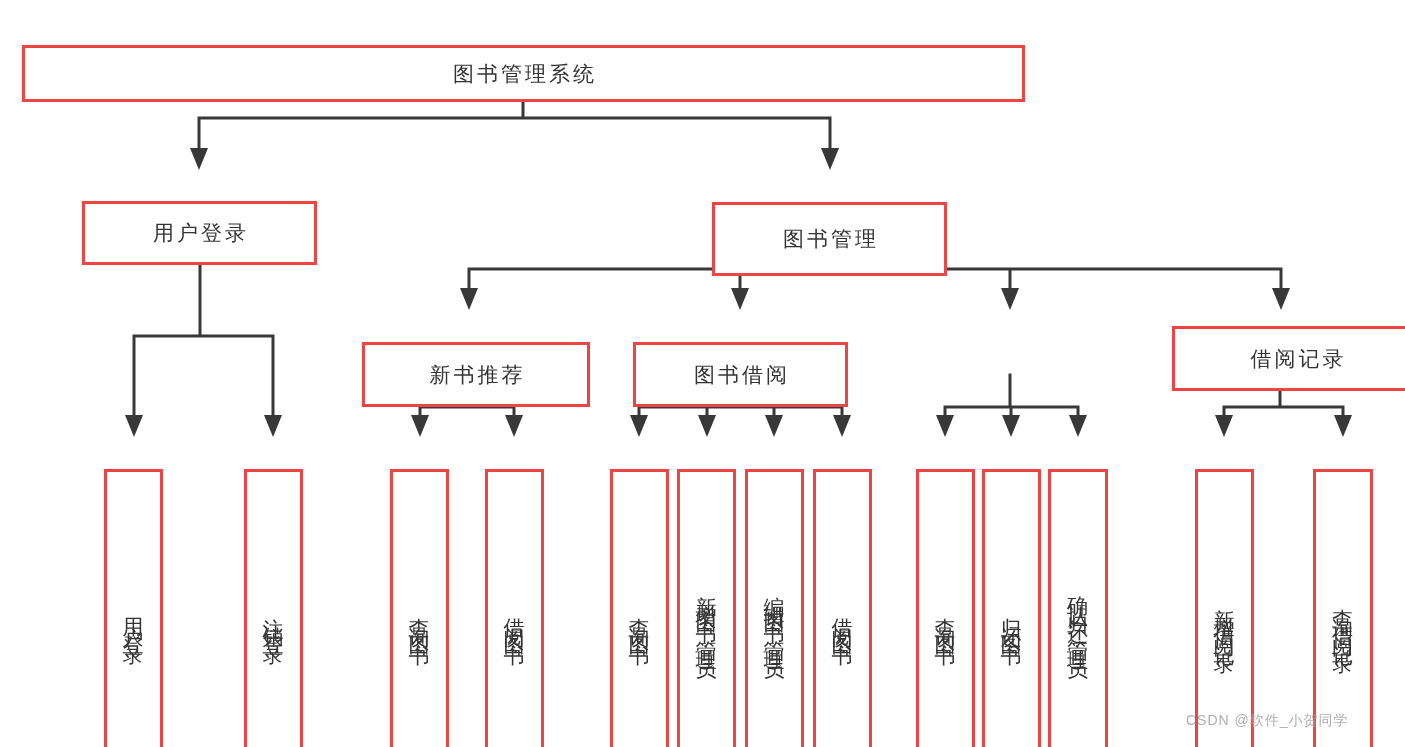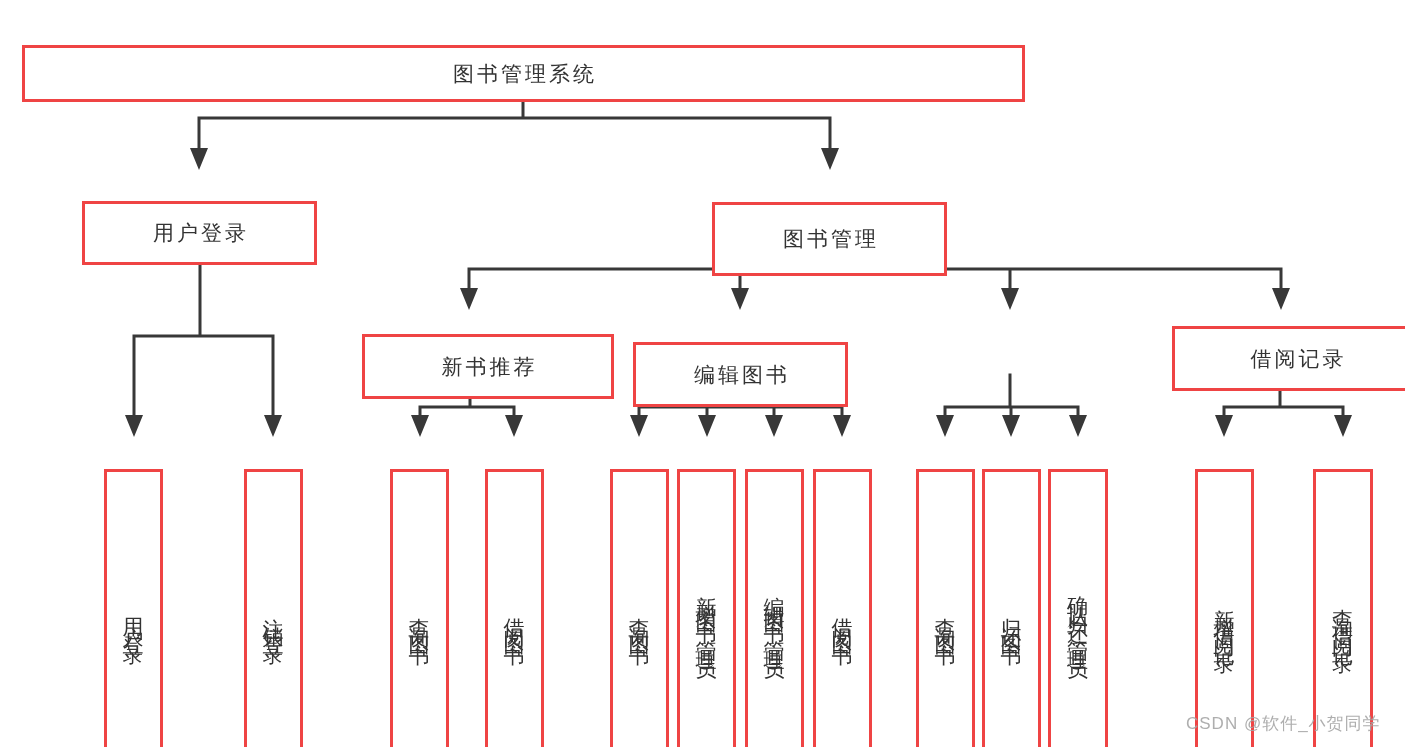--- a/index.html
+++ b/index.html
@@ -38,21 +38,21 @@
     font-size: 21px;
     letter-spacing: 9px;
     line-height: 1;
     color: #333333;
     white-space: nowrap;
   }
   .watermark {
     position: absolute;
     left: 1186px;
     top: 712px;
-    font-size: 17px;
+    font-size: 14px;
     letter-spacing: 1px;
     color: rgba(165,165,165,0.9);
     white-space: nowrap;
   }
 </style>
 </head>
 <body>
 
 <div class="canvas">
 
@@ -77,25 +77,25 @@
     <span class="hlabel">图书管理系统</span>
   </div>
 
   <div class="box" style="left:82px; top:169px; width:235px; height:64px">
     <span class="hlabel">用户登录</span>
   </div>
   <div class="box" style="left:712px; top:170px; width:235px; height:74px">
     <span class="hlabel">图书管理</span>
   </div>
 
-  <div class="box" style="left:362px; top:302px; width:252px; height:65px">
+  <div class="box" style="left:362px; top:310px; width:228px; height:65px">
     <span class="hlabel">新书推荐</span>
   </div>
   <div class="box" style="left:633px; top:310px; width:215px; height:65px">
-    <span class="hlabel">编辑图书</span>
+    <span class="hlabel">图书借阅</span>
   </div>
   <div class="box" style="left:1172px; top:294px; width:250px; height:65px">
     <span class="hlabel">借阅记录</span>
   </div>
 
   <div class="box" style="left:104px; top:437px; width:59px; height:300px">
     <span class="vlabel">用户登录</span>
   </div>
   <div class="box" style="left:244px; top:437px; width:59px; height:300px">
     <span class="vlabel">注销登录</span>

